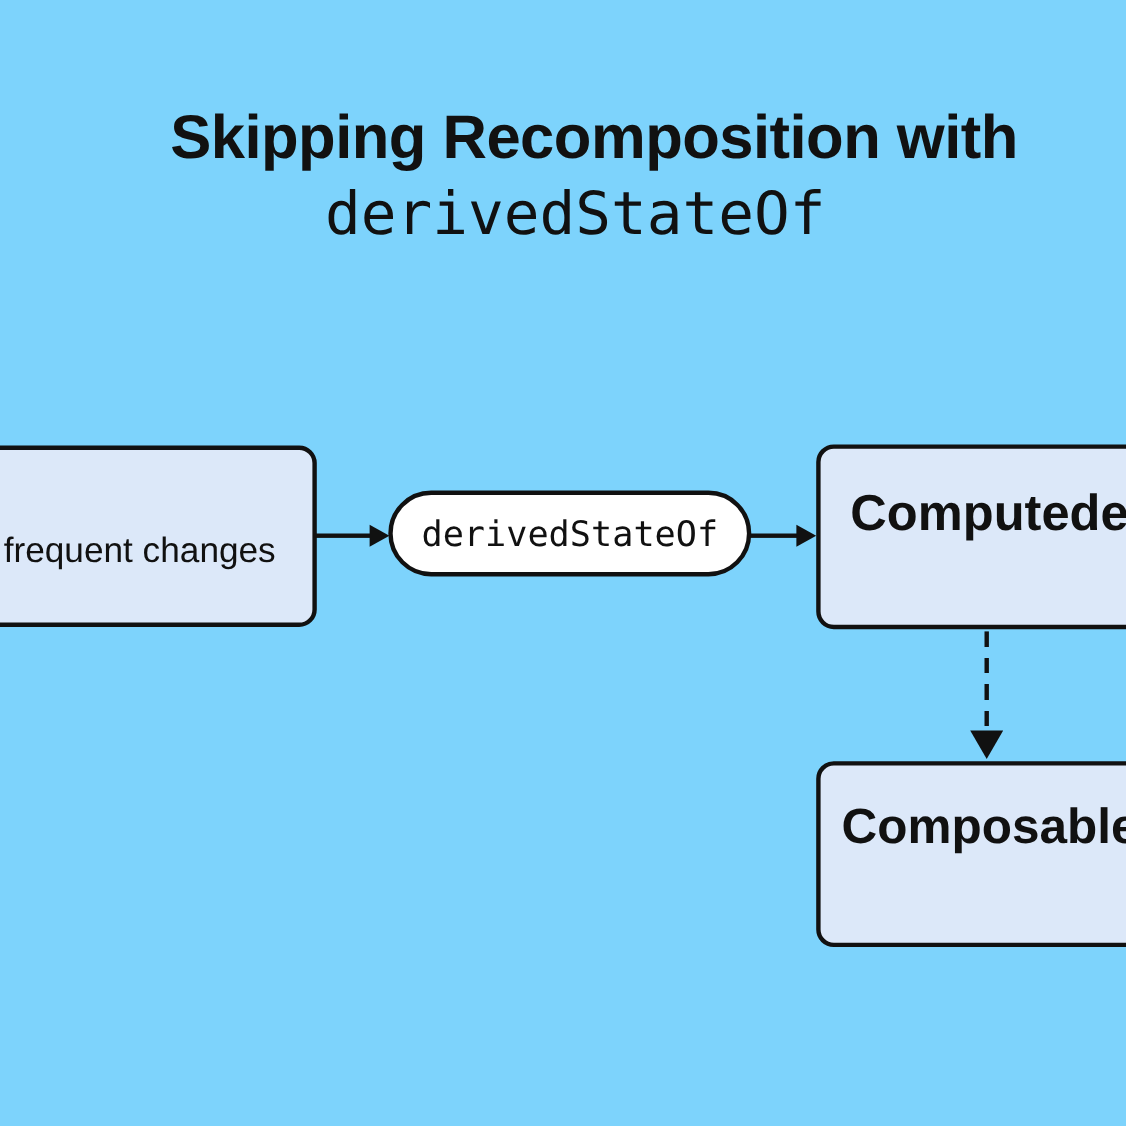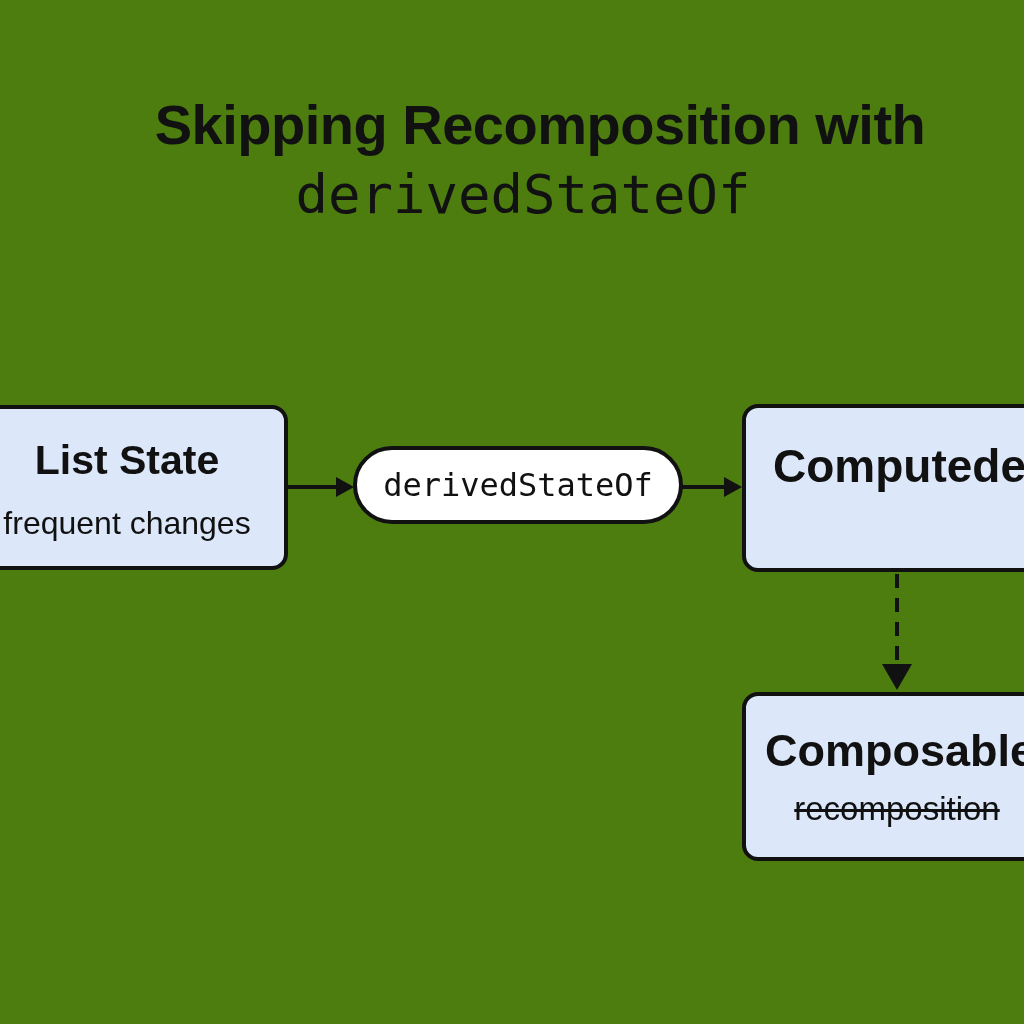--- a/index.html
+++ b/index.html
@@ -1,20 +1,20 @@
 <!DOCTYPE html>
 <html><head>
 <meta charset="utf-8">
 <style>
   html, body { margin: 0; padding: 0; background: #ffffff; }
   #canvas {
     position: relative;
     width: 1024px;
     height: 1024px;
-    background: #4d7c0f;
+    background: #7dd3fc;
     overflow: hidden;
     font-family: "Liberation Sans", sans-serif;
     color: #111111;
   }
 
   
   .title-line1 {
     position: absolute;
     top: 97px; left: 540px;
     transform: translateX(-50%);
@@ -124,21 +124,20 @@
 </style>
 </head>
 <body>
 
 <div id="canvas">
 
   <div class="title-line1">Skipping Recomposition with</div>
   <div class="title-line2">derivedStateOf</div>
 
   <div class="node node-left">
-    <div class="node-title">List State</div>
     <div class="node-subtitle">frequent changes</div>
   </div>
 
   <div class="hline" style="left:286px; top:485px; width:52px;"></div>
   <div class="head-right" style="left:336px; top:477px;"></div>
 
   <div class="pill">
     <span>derivedStateOf</span>
   </div>
 
@@ -146,15 +145,14 @@
   <div class="head-right" style="left:724px; top:477px;"></div>
 
   <div class="node node-computed"></div>
   <div class="abs-title" style="left:773px; top:443px;">Computede</div>
 
   <div class="vdash" style="left:895px; top:574px; height:92px;"></div>
   <div class="head-down" style="left:882px; top:664px;"></div>
 
   <div class="node node-composable"></div>
   <div class="abs-title" style="left:765px; top:728px; font-size:45px;">Composable</div>
-  <div class="abs-subtitle strike" style="left:897px; top:792px;">recomposition</div>
 
 </div>
 
 </body></html>

